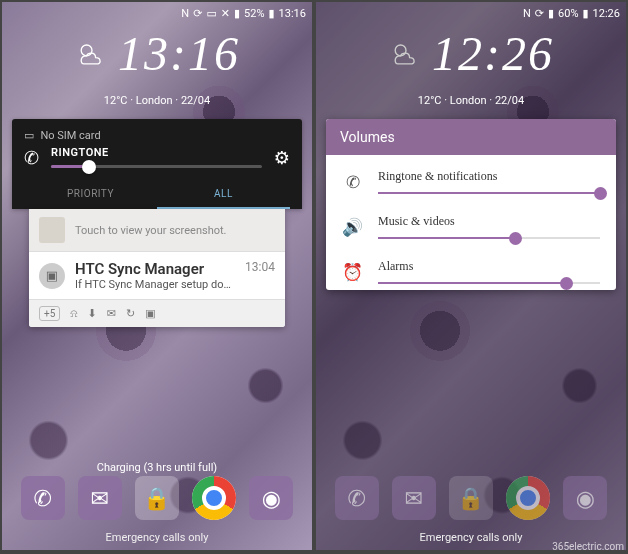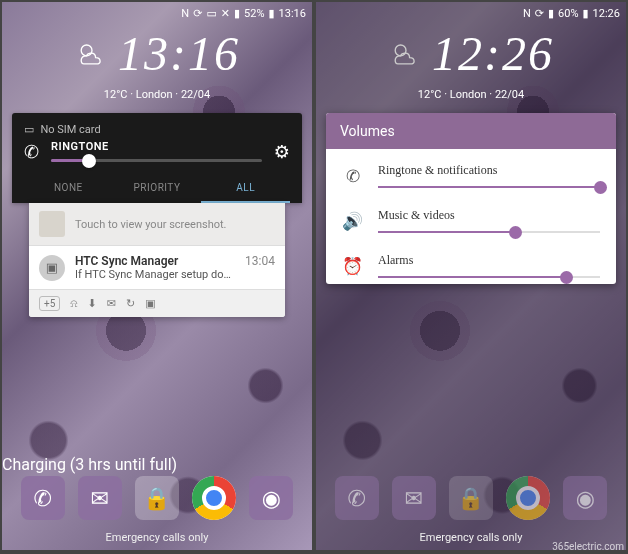--- a/index.html
+++ b/index.html
@@ -7,50 +7,50 @@
 .container { display: flex; gap: 4px; padding: 2px; }
 .phone { width: 310px; height: 548px; position: relative; overflow: hidden; background: linear-gradient(135deg, #8a7a9a 0%, #a89ab0 20%, #6a5a7a 40%, #9a8aa8 60%, #7a6a8a 80%, #a898b8 100%); }
 .phone::before { content: ''; position: absolute; inset: 0; background-image: radial-gradient(circle at 20% 30%, rgba(50,30,60,0.5) 0 18px, rgba(120,90,130,0.3) 18px 28px, transparent 28px), radial-gradient(circle at 70% 20%, rgba(40,20,50,0.5) 0 16px, rgba(110,80,120,0.3) 16px 26px, transparent 26px), radial-gradient(circle at 40% 60%, rgba(50,30,60,0.5) 0 20px, rgba(120,90,130,0.3) 20px 30px, transparent 30px), radial-gradient(circle at 85% 70%, rgba(40,20,50,0.5) 0 15px, transparent 18px), radial-gradient(circle at 15% 80%, rgba(50,30,60,0.5) 0 17px, transparent 20px), radial-gradient(circle at 60% 90%, rgba(40,20,50,0.4) 0 16px, transparent 19px); }
 .dim::after { content: ''; position: absolute; inset: 0; background: rgba(30,20,40,0.4); }
 .status-bar { position: relative; height: 22px; display: flex; align-items: center; justify-content: flex-end; padding: 0 6px; color: #fff; font-size: 11px; gap: 4px; z-index: 2; }
 .status-bar .si { display: inline-flex; align-items: center; }
 .clock-widget { position: relative; text-align: center; color: #fff; z-index: 2; padding: 6px 0 4px; }
 .weather-row { display: flex; align-items: center; justify-content: center; gap: 8px; }
 .weather-icon { width: 36px; height: 28px; }
 .big-time { font-family: cursive; font-style: italic; font-size: 48px; font-weight: 300; letter-spacing: 2px; line-height: 1; }
-.weather-text { font-size: 11px; margin-top: 10px; }
+.weather-text { font-size: 11px; margin-top: 16px; }
 .panel-black { position: relative; z-index: 3; margin: 8px 10px 0; background: #1a1a1a; border-radius: 3px 3px 0 0; color: #fff; padding: 10px 12px 0; box-shadow: 0 1px 4px rgba(0,0,0,0.3); }
 .sim-row { font-size: 11px; color: #bbb; display: flex; align-items: center; gap: 6px; margin-bottom: 4px; }
 .ringtone-row { display: flex; align-items: center; gap: 12px; }
 .ringtone-mid { flex: 1; }
 .ringtone-title { font-size: 11px; font-weight: 600; letter-spacing: 0.5px; }
 .slider-track { position: relative; height: 3px; background: #555; margin-top: 6px; border-radius: 2px; }
 .slider-fill { position: absolute; height: 100%; background: #9b6aa8; border-radius: 2px; }
 .slider-thumb { position: absolute; width: 14px; height: 14px; background: #fff; border-radius: 50%; top: -5.5px; margin-left: -7px; box-shadow: 0 1px 2px rgba(0,0,0,0.4); }
 .tabs { display: flex; margin-top: 12px; }
 .tab { flex: 1; text-align: center; font-size: 10px; padding: 8px 0; color: #888; letter-spacing: 0.5px; }
 .tab.active { color: #7bb3d6; border-bottom: 2px solid #7bb3d6; }
 .notif-area { position: relative; z-index: 3; margin: 0 27px; background: #f5f5f5; border-radius: 0 0 3px 3px; box-shadow: 0 2px 6px rgba(0,0,0,0.3); overflow: hidden; }
 .notif-item { display: flex; align-items: center; padding: 8px 10px; border-bottom: 1px solid #ddd; gap: 10px; font-size: 11px; color: #555; background: #fff; }
 .notif-item.ghost { background: #ecebea; color: #888; }
 .notif-icon { width: 26px; height: 26px; background: #ccc; border-radius: 50%; display: flex; align-items: center; justify-content: center; font-size: 13px; color: #666; flex-shrink: 0; }
 .notif-body { flex: 1; overflow: hidden; }
-.notif-title { font-weight: 600; color: #333; font-size: 12px; }
+.notif-title { font-weight: 600; color: #333; font-size: 15px; }
 .notif-sub { white-space: nowrap; overflow: hidden; text-overflow: ellipsis; }
 .notif-time { font-size: 12px; color: #888; align-self: flex-start; }
 .notif-footer { display: flex; align-items: center; gap: 10px; padding: 6px 10px; font-size: 11px; color: #777; background: #f0f0f0; }
 .notif-footer .plus { border: 1px solid #bbb; border-radius: 3px; padding: 1px 4px; font-size: 10px; }
 .dock { position: absolute; bottom: 30px; left: 0; right: 0; display: flex; justify-content: space-around; padding: 0 12px; z-index: 2; }
 .dock-icon { width: 44px; height: 44px; border-radius: 8px; display: flex; align-items: center; justify-content: center; font-size: 22px; color: #fff; }
 .dock-purple { background: rgba(140,110,160,0.85); }
 .dock-white { background: rgba(255,255,255,0.25); }
 .chrome { background: #fff; border-radius: 50%; position: relative; overflow: hidden; }
 .chrome::before { content:''; position:absolute; inset:0; background: conic-gradient(#ea4335 0 120deg, #fbbc05 120deg 240deg, #34a853 240deg 360deg); }
 .chrome::after { content:''; position:absolute; inset:10px; background:#4285f4; border:4px solid #fff; border-radius:50%; }
-.charging { position: absolute; bottom: 76px; left: 0; right: 0; font-size: 16px; color: #fff; z-index: 2; }
+.charging { position: absolute; bottom: 76px; left: 0; right: 0; text-align: center; font-size: 11px; color: #fff; z-index: 2; }
 .emergency { position: absolute; bottom: 6px; left: 0; right: 0; text-align: center; font-size: 11px; color: #eee; z-index: 2; }
 .vol-panel { position: relative; z-index: 3; margin: 8px 10px 0; background: #fff; border-radius: 3px; box-shadow: 0 2px 8px rgba(0,0,0,0.4); overflow: hidden; }
 .vol-header { background: #8e6a96; color: #fff; padding: 10px 14px; font-size: 14px; }
 .vol-row { display: flex; align-items: center; gap: 14px; padding: 14px 16px 6px; }
 .vol-icon { width: 22px; color: #555; font-size: 17px; text-align: center; }
 .vol-body { flex: 1; font-family: Liberation Serif, serif; }
 .vol-label { font-size: 12px; color: #333; margin-bottom: 8px; }
 .vslider-track { position: relative; height: 2px; background: #ddd; }
 .vslider-fill { position: absolute; height: 100%; background: #9b6aa8; }
 .vslider-thumb { position: absolute; width: 13px; height: 13px; background: #9b6aa8; border-radius: 50%; top: -5.5px; margin-left: -6.5px; }
@@ -97,21 +97,20 @@
         <div class="ringtone-mid">
           <div class="ringtone-title">RINGTONE</div>
           <div class="slider-track">
             <div class="slider-fill" style="width:18%"></div>
             <div class="slider-thumb" style="left:18%"></div>
           </div>
         </div>
         <span style="font-size:18px;">⚙</span>
       </div>
       <div class="tabs">
-        <div class="tab">NONE</div>
         <div class="tab">PRIORITY</div>
         <div class="tab active">ALL</div>
       </div>
     </div>
 
     <div class="notif-area">
       <div class="notif-item ghost">
         <div class="notif-icon" style="border-radius:3px;background:#d8d4cc;"></div>
         <div class="notif-body">
             <div class="notif-sub">Touch to view your screenshot.</div>

